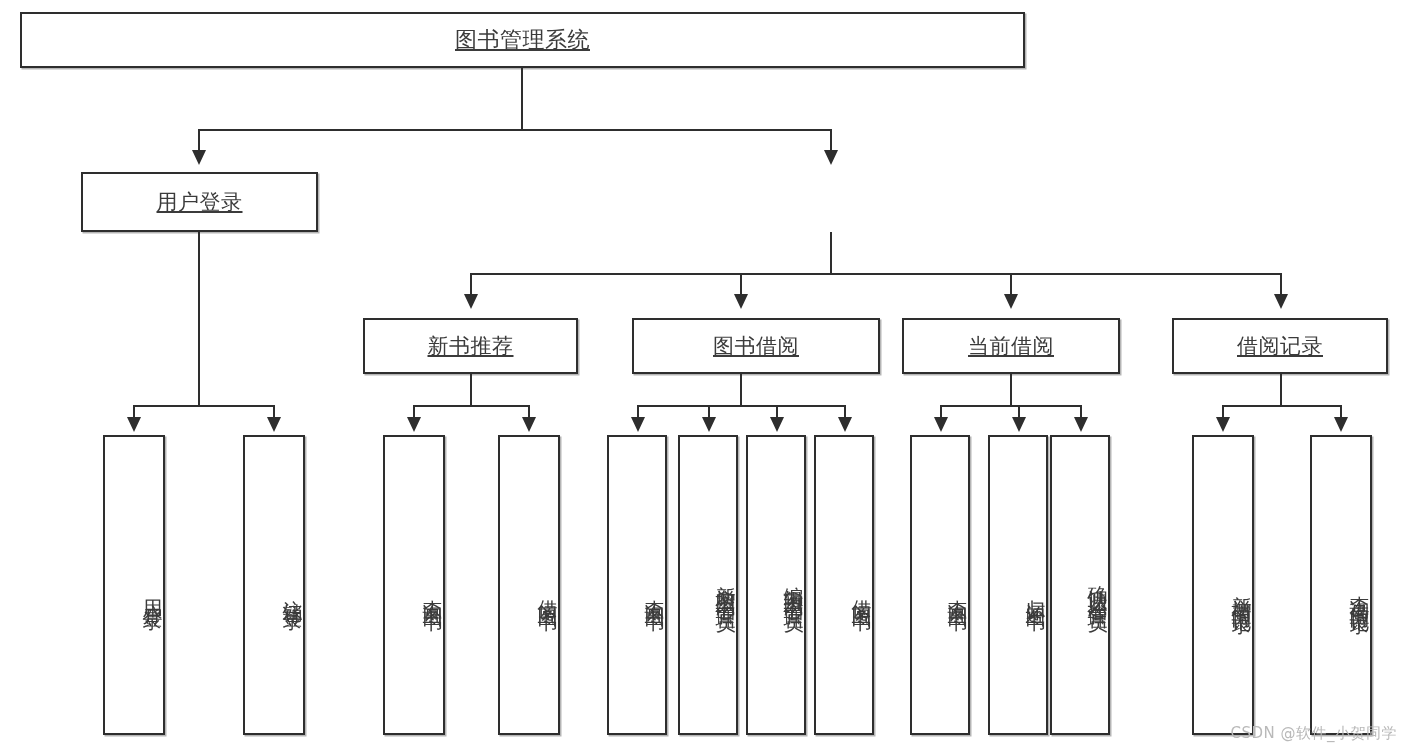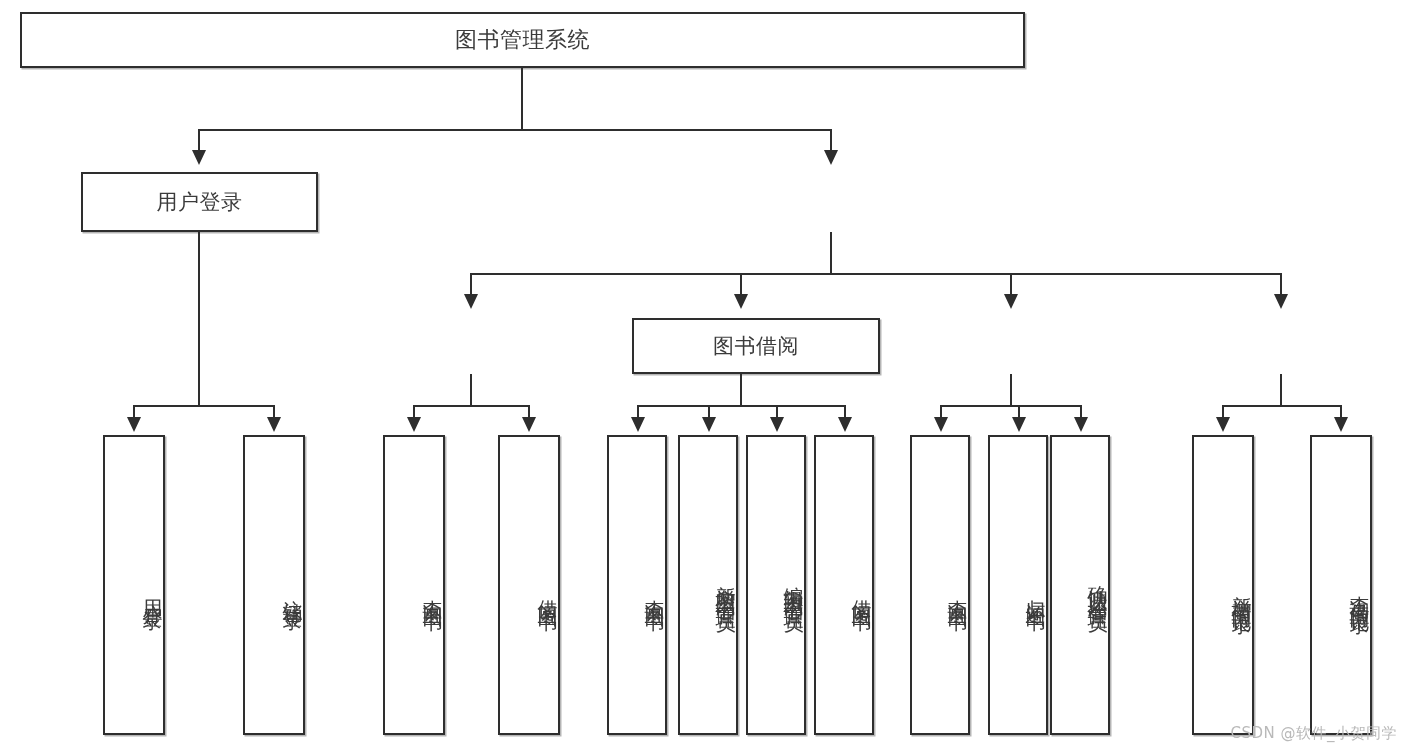--- a/index.html
+++ b/index.html
@@ -23,20 +23,21 @@
     box-shadow:1.5px 1.5px 0 0 rgba(120,120,120,.55);
     display:flex;
     align-items:center;
     justify-content:center;
     color:#3b3b3b;
     letter-spacing:.5px;
   }
   .node.h{                       
     font-size:21px;
     line-height:1;
+    text-decoration:underline;
   }
   .node.root{font-size:22px;}
   .node.v{                       
     writing-mode:vertical-rl;
     text-orientation:upright;
     font-size:20px;
     line-height:1.08;
     letter-spacing:4px;
     align-items:flex-start;
     justify-content:center;
@@ -97,21 +98,24 @@
   <div class="ln h" style="left:470px;top:273px;width:810px;"></div>
   <div class="ln v" style="left:470px;top:273px;height:22px;"></div>
   <div class="arrow" style="left:464px;top:294px;"></div>
   <div class="ln v" style="left:740px;top:273px;height:22px;"></div>
   <div class="arrow" style="left:734px;top:294px;"></div>
   <div class="ln v" style="left:1010px;top:273px;height:22px;"></div>
   <div class="arrow" style="left:1004px;top:294px;"></div>
   <div class="ln v" style="left:1280px;top:273px;height:22px;"></div>
   <div class="arrow" style="left:1274px;top:294px;"></div>
 
+  <div class="node h" style="left:363px;top:318px;width:215px;height:56px;">新书推荐</div>
   <div class="node h" style="left:632px;top:318px;width:248px;height:56px;">图书借阅</div>
+  <div class="node h" style="left:902px;top:318px;width:218px;height:56px;">当前借阅</div>
+  <div class="node h" style="left:1172px;top:318px;width:216px;height:56px;">借阅记录</div>
 
   <div class="ln v" style="left:470px;top:374px;height:32px;"></div>
   <div class="ln h" style="left:413px;top:405px;width:115px;"></div>
   <div class="ln v" style="left:413px;top:405px;height:13px;"></div>
   <div class="arrow" style="left:407px;top:417px;"></div>
   <div class="ln v" style="left:528px;top:405px;height:13px;"></div>
   <div class="arrow" style="left:522px;top:417px;"></div>
 
   <div class="ln v" style="left:740px;top:374px;height:32px;"></div>
   <div class="ln h" style="left:637px;top:405px;width:207px;"></div>

